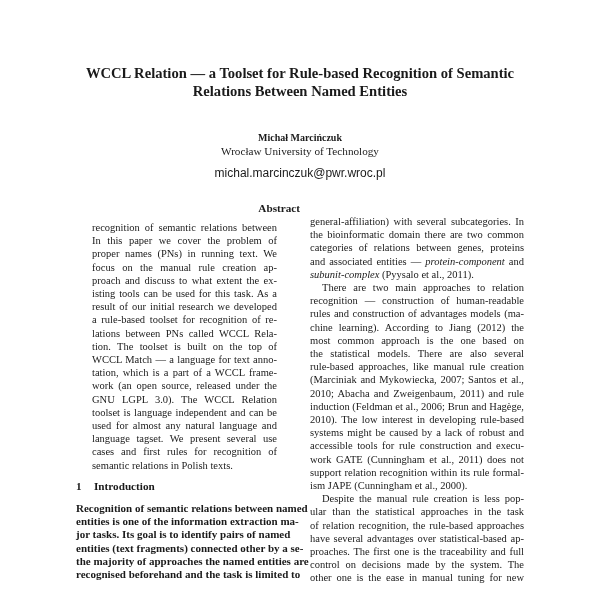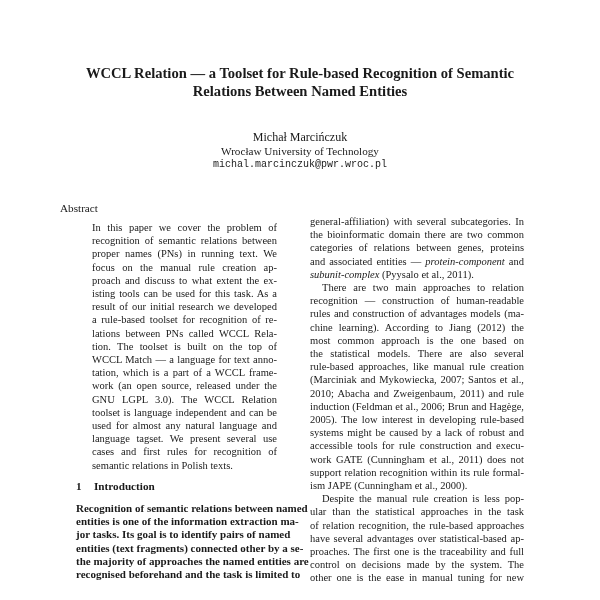--- a/index.html
+++ b/index.html
@@ -5,27 +5,27 @@
   html, body { margin: 0; padding: 0; background: #ffffff; }
   body {
     width: 600px; height: 600px; overflow: hidden; position: relative;
     font-family: "Liberation Serif", serif; color: #1a1a1a;
   }
   .title {
     position: absolute; top: 64px; left: 40px; width: 520px;
     text-align: center; font-weight: bold; font-size: 14.6px; line-height: 18px;
   }
   .author-block { position: absolute; top: 131px; left: 100px; width: 400px; text-align: center; }
-  .author-name { font-weight: normal; font-size: 12px; line-height: 13px; }
+  .author-name { font-weight: bold; font-size: 10px; line-height: 13px; }
   .affiliation { font-size: 11.2px; line-height: 14px; }
-  .email { font-family: Liberation Mono, monospace; font-size: 10px; line-height: 14px; }
+  .email { font-family: Liberation Sans, sans-serif; font-size: 12px; line-height: 14px; margin-top: 8px; }
 
   .abstract-heading {
     position: absolute; top: 202px; left: 60px; width: 240px;
-    text-align: left; font-weight: normal; font-size: 11.2px;
+    text-align: right; font-weight: bold; font-size: 11.2px;
   }
   .abstract-body {
     position: absolute; top: 221px; left: 92px; width: 185px;
     font-size: 10.5px; line-height: 13.2px; text-align: justify;
   }
   .section-heading {
     position: absolute; top: 480px; left: 76px; width: 213px;
     font-weight: bold; font-size: 11.2px;
   }
   .section-heading .num { display: inline-block; width: 18px; }
@@ -51,22 +51,22 @@
 </div>
 
 <div class="author-block">
   <div class="author-name">Michał Marcińczuk</div>
   <div class="affiliation">Wrocław University of Technology</div>
   <div class="email">michal.marcinczuk@pwr.wroc.pl</div>
 </div>
 
 <div class="abstract-heading">Abstract</div>
 <div class="abstract-body">
+  <span class="line">recognition of semantic relations between</span>
   <span class="line">In this paper we cover the problem of</span>
-  <span class="line">recognition of semantic relations between</span>
   <span class="line">proper names (PNs) in running text. We</span>
   <span class="line">focus on the manual rule creation ap-</span>
   <span class="line">proach and discuss to what extent the ex-</span>
   <span class="line">isting tools can be used for this task. As a</span>
   <span class="line">result of our initial research we developed</span>
   <span class="line">a rule-based toolset for recognition of re-</span>
   <span class="line">lations between PNs called WCCL Rela-</span>
   <span class="line">tion. The toolset is built on the top of</span>
   <span class="line">WCCL Match — a language for text anno-</span>
   <span class="line">tation, which is a part of a WCCL frame-</span>
@@ -101,21 +101,21 @@
   <span class="line indent">There are two main approaches to relation</span>
   <span class="line">recognition — construction of human-readable</span>
   <span class="line">rules and construction of advantages models (ma-</span>
   <span class="line">chine learning). According to Jiang (2012) the</span>
   <span class="line">most common approach is the one based on</span>
   <span class="line">the statistical models. There are also several</span>
   <span class="line">rule-based approaches, like manual rule creation</span>
   <span class="line">(Marciniak and Mykowiecka, 2007; Santos et al.,</span>
   <span class="line">2010; Abacha and Zweigenbaum, 2011) and rule</span>
   <span class="line">induction (Feldman et al., 2006; Brun and Hagège,</span>
-  <span class="line">2005). The low interest in developing rule-based</span>
+  <span class="line">2010). The low interest in developing rule-based</span>
   <span class="line">systems might be caused by a lack of robust and</span>
   <span class="line">accessible tools for rule construction and execu-</span>
   <span class="line">work GATE (Cunningham et al., 2011) does not</span>
   <span class="line">support relation recognition within its rule formal-</span>
   <span class="line last">ism JAPE (Cunningham et al., 2000).</span>
 
   <span class="line indent">Despite the manual rule creation is less pop-</span>
   <span class="line">ular than the statistical approaches in the task</span>
   <span class="line">of relation recognition, the rule-based approaches</span>
   <span class="line">have several advantages over statistical-based ap-</span>

